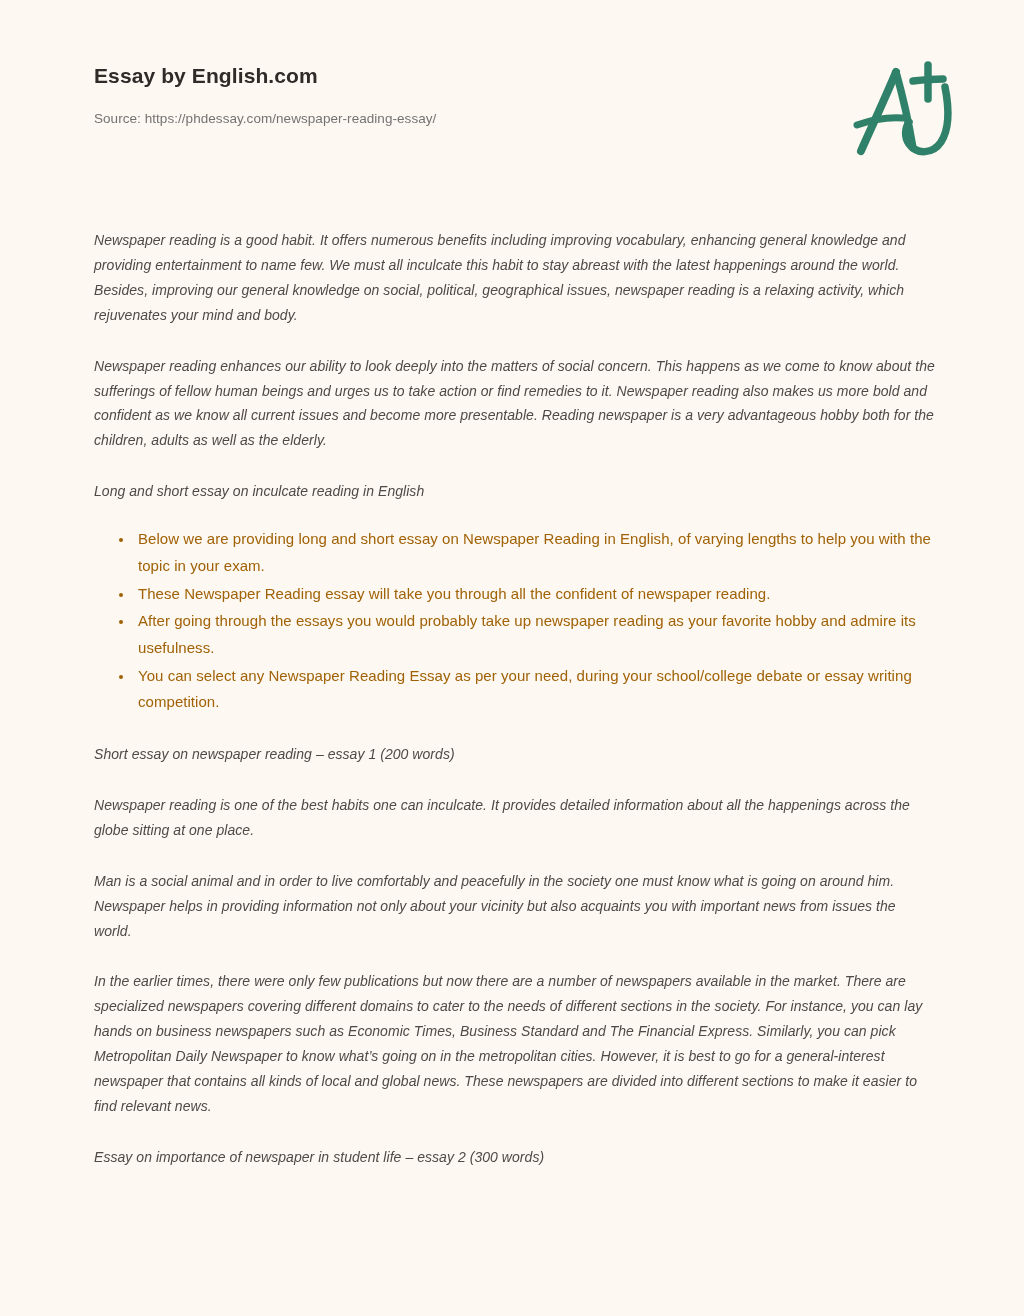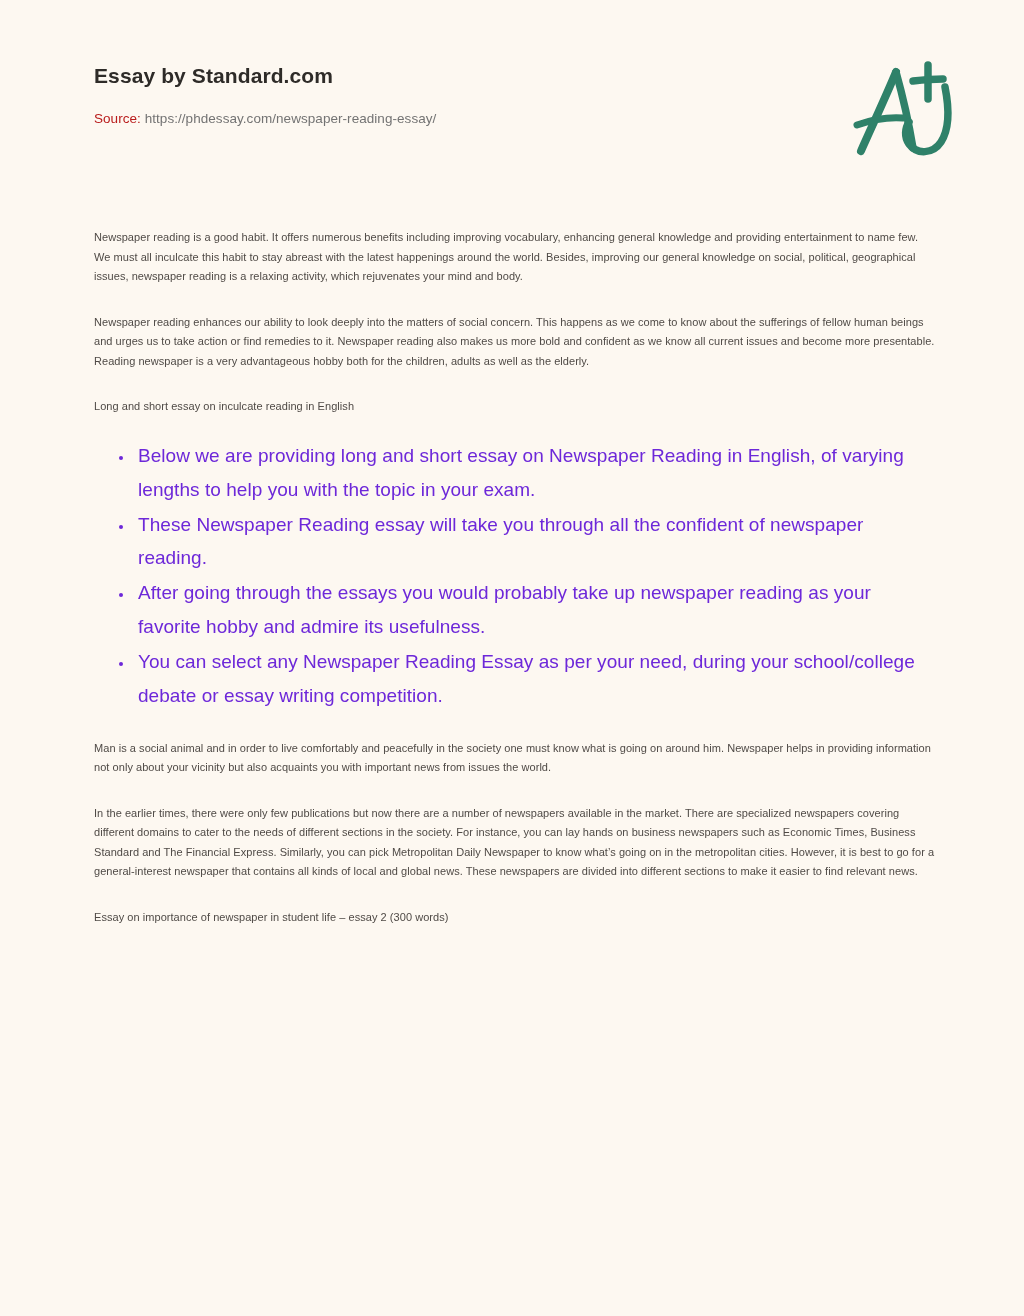--- a/index.html
+++ b/index.html
@@ -31,21 +31,21 @@
     line-height: 1.2;
   }
   .source-line {
     margin: 22px 0 0 94px;
     font-size: 13.5px;
     line-height: 1.3;
     color: #8d8880;
     letter-spacing: 0.05px;
   }
   .source-label {
-    color: #b91c1c;
+    color: #737373;
     margin-top: 27px;
   }
   .source-url {
     color: #737373;
     text-decoration: none;
   }
   .logo {
     position: absolute;
     right: 63px;
     top: 52px;
@@ -60,51 +60,52 @@
   }
   .doc-title {
     font-size: 31px;
     font-weight: bold;
     color: #221f1d;
     margin: 28px 0 0 0;
     letter-spacing: -0.2px;
     line-height: 1.25;
   }
   .para {
-    font-size: 11px;
+    font-size: 14px;
     line-height: 1.78;
     color: #4f4a46;
     margin: 26px 0 0 0;
     letter-spacing: 0.05px;
     max-width: 845px;
+    font-style: italic;
   }
   .para.first { margin-top: 38px; }
 
   ul.bullets {
     margin: 22px 0 0 0;
     padding-left: 40px;
     max-width: 845px;
   }
   ul.bullets li {
-    font-size: 19px;
+    font-size: 15px;
     line-height: 1.78;
-    color: #6d28d9;
+    color: #a16207;
     margin: 0 0 1px 0;
     letter-spacing: 0.05px;
     padding-left: 4px;
   }
   ul.bullets li::marker {
     font-size: 13px;
   }
 </style>
 </head>
 <body>
 
 <div class="header">
-  <div class="brand-line">Essay by Standard.com</div>
+  <div class="brand-line">Essay by English.com</div>
   <div class="source-line">
     <span class="source-label">Source:</span>
     <a class="source-url" href="#">https://phdessay.com/newspaper-reading-essay/</a>
   </div>
   <div class="logo">
     <svg viewBox="0 0 110 115" xmlns="http://www.w3.org/2000/svg">
       <g fill="none" stroke="#2f8169" stroke-linecap="round" stroke-linejoin="round">
         <path d="M10 99 C22 72 36 42 45 20" stroke-width="8"></path>
         <path d="M45 20 C52 45 58 72 62 96" stroke-width="7.5"></path>
         <path d="M6 73 C20 68 38 65 52 66" stroke-width="7"></path>
@@ -120,17 +121,19 @@
   <div id="blocks">
       <p class="para first">Newspaper reading is a good habit. It offers numerous benefits including improving vocabulary, enhancing general knowledge and providing entertainment to name few. We must all inculcate this habit to stay abreast with the latest happenings around the world. Besides, improving our general knowledge on social, political, geographical issues, newspaper reading is a relaxing activity, which rejuvenates your mind and body.</p>
       <p class="para">Newspaper reading enhances our ability to look deeply into the matters of social concern. This happens as we come to know about the sufferings of fellow human beings and urges us to take action or find remedies to it. Newspaper reading also makes us more bold and confident as we know all current issues and become more presentable. Reading newspaper is a very advantageous hobby both for the children, adults as well as the elderly.</p>
       <p class="para">Long and short essay on inculcate reading in English</p>
       <ul class="bullets">
         <li>Below we are providing long and short essay on Newspaper Reading in English, of varying lengths to help you with the topic in your exam.</li>
         <li>These Newspaper Reading essay will take you through all the confident of newspaper reading.</li>
         <li>After going through the essays you would probably take up newspaper reading as your favorite hobby and admire its usefulness.</li>
         <li>You can select any Newspaper Reading Essay as per your need, during your school/college debate or essay writing competition.</li>
       </ul>
+      <p class="para">Short essay on newspaper reading – essay 1 (200 words)</p>
+      <p class="para">Newspaper reading is one of the best habits one can inculcate. It provides detailed information about all the happenings across the globe sitting at one place.</p>
       <p class="para">Man is a social animal and in order to live comfortably and peacefully in the society one must know what is going on around him. Newspaper helps in providing information not only about your vicinity but also acquaints you with important news from issues the world.</p>
       <p class="para">In the earlier times, there were only few publications but now there are a number of newspapers available in the market. There are specialized newspapers covering different domains to cater to the needs of different sections in the society. For instance, you can lay hands on business newspapers such as Economic Times, Business Standard and The Financial Express. Similarly, you can pick Metropolitan Daily Newspaper to know what’s going on in the metropolitan cities. However, it is best to go for a general-interest newspaper that contains all kinds of local and global news. These newspapers are divided into different sections to make it easier to find relevant news.</p>
       <p class="para">Essay on importance of newspaper in student life – essay 2 (300 words)</p>
     </div>
 </div>
 
 </body></html>

